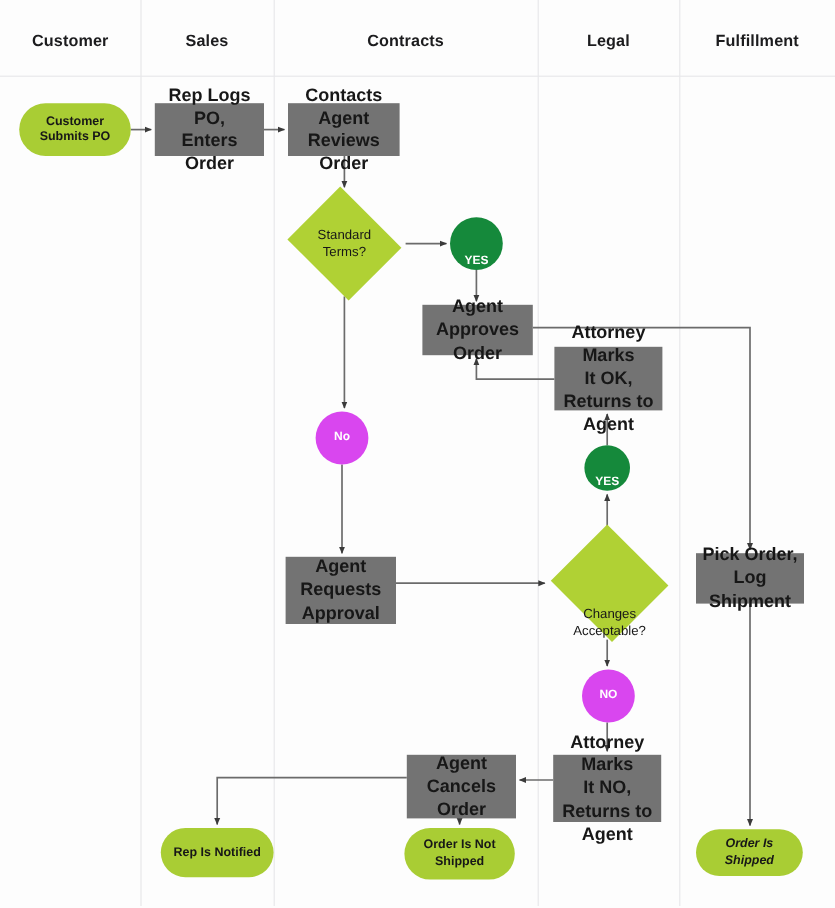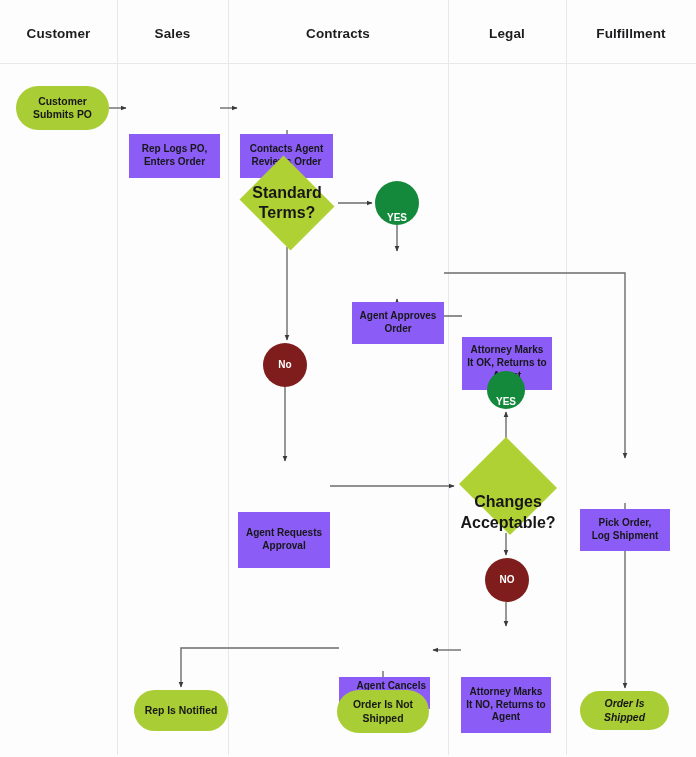--- a/index.html
+++ b/index.html
@@ -54,35 +54,34 @@
     color: #171717;
     line-height: 1.28;
   }
   .node .label {
     display: block;
     padding: 0 4px;
     white-space: pre-line;
   }
 
   .shape-process {
-    background: #8b5cf6;
-    font-size: 10px;
-    font-weight: bold;
-    margin-top: 48px;
+    background: #737373;
+    font-size: 15px;
+    font-weight: bold;
   }
   .shape-terminator {
     background: #a9cd34;
     border-radius: 999px;
     font-size: 10.4px;
     font-weight: bold;
   }
   .shape-decision {
     background: transparent;
-    font-size: 16px;
-    font-weight: bold;
+    font-size: 11px;
+    font-weight: normal;
   }
   .shape-decision .diamond-bg {
     position: absolute;
     left: 0; top: 0;
     width: 100%; height: 100%;
     background: #b0d134;
     transform: rotate(45deg) scale(0.7072);
     transform-origin: center center;
   }
   .shape-decision .label {
@@ -91,21 +90,21 @@
   }
   .shape-circle-yes {
     background: #15893b;
     border-radius: 50%;
     color: #ffffff;
     font-size: 10px;
     font-weight: bold;
     align-items: flex-end;
   }
   .shape-circle-no {
-    background: #7f1d1d;
+    background: #d946ef;
     border-radius: 50%;
     color: #ffffff;
     font-size: 10px;
     font-weight: bold;
     text-align: right;
   }
 
   
   #connectors {
     position: absolute;
@@ -211,21 +210,21 @@
         <span class="label">Changes
 Acceptable?</span>
       </div>
       <div class="node shape-process" style="left: 580px; top: 461px; width: 90px; height: 42px;">
         <span class="label">Pick Order,
 Log Shipment</span>
       </div>
       <div class="node shape-circle-no" style="left: 485px; top: 558px; width: 44px; height: 44px;">
         <span class="label">NO</span>
       </div>
-      <div class="node shape-process" style="left: 339px; top: 629px; width: 91px; height: 32px; justify-content: flex-end;">
+      <div class="node shape-process" style="left: 339px; top: 629px; width: 91px; height: 53px; justify-content: flex-end;">
         <span class="label">Agent Cancels
 Order</span>
       </div>
       <div class="node shape-process" style="left: 461px; top: 629px; width: 90px; height: 56px;">
         <span class="label">Attorney Marks
 It NO, Returns to
 Agent</span>
       </div>
       <div class="node shape-terminator" style="left: 134px; top: 690px; width: 94px; height: 41px;">
         <span class="label">Rep Is Notified</span>

